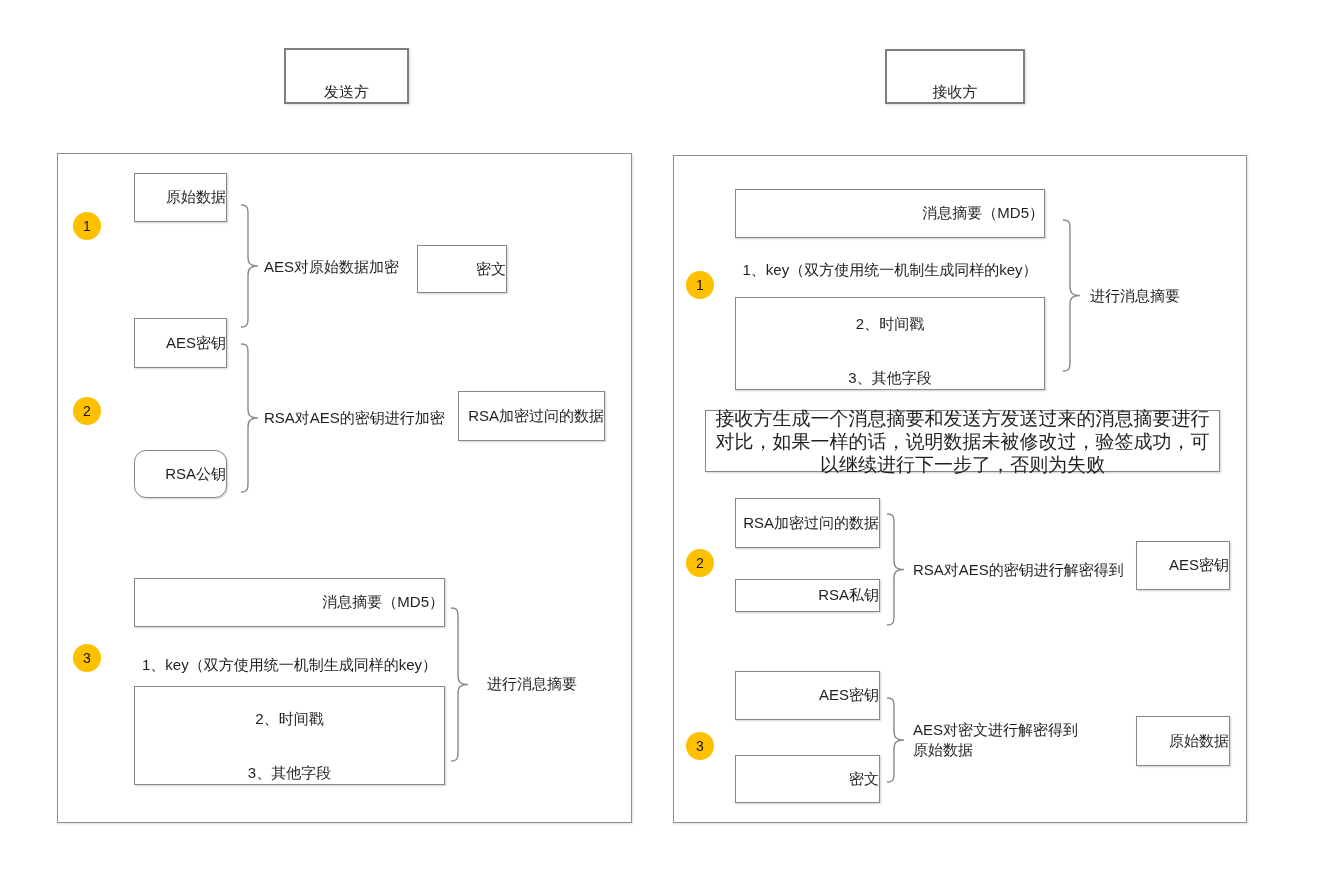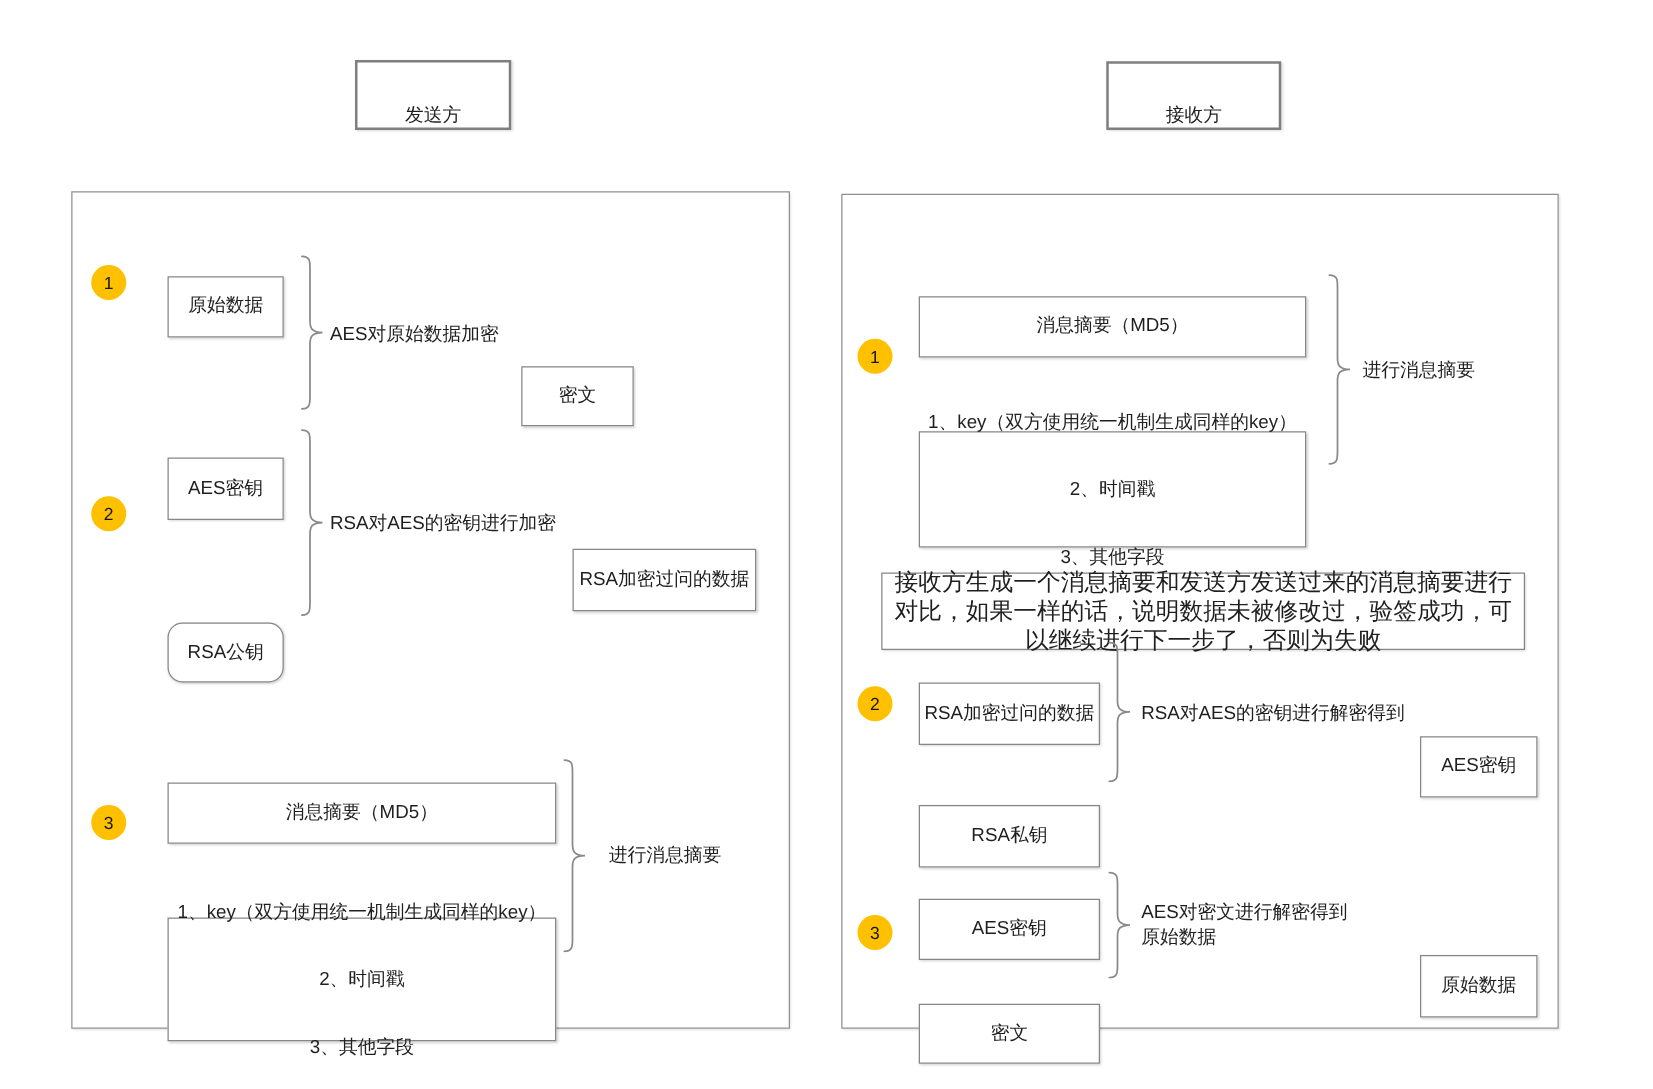--- a/index.html
+++ b/index.html
@@ -16,23 +16,23 @@
     background:#ffffff;
     font-family:"Liberation Sans","DejaVu Sans",sans-serif;
     color:var(--ink);
     overflow:hidden;
   }
   .abs{position:absolute;box-sizing:border-box;}
   .node{
     border:1px solid var(--box-border);
     background:#ffffff;
     box-shadow:1px 1px 2px rgba(0,0,0,0.18);
-    display:flex;align-items:center;justify-content:center;
+    display:flex;align-items:center;justify-content:flex-end;
     text-align:center;
-    font-size:15px;line-height:1.25;margin-top:48px;
+    font-size:15px;line-height:1.25;
   }
   .title-node{
     border:2px solid #7f7f7f;
     background:#ffffff;
     box-shadow:1px 1px 2px rgba(0,0,0,0.15);
     display:flex;align-items:flex-end;justify-content:center;
     font-size:15px;
   }
   .panel{
     border:1.5px solid var(--panel-border);
@@ -143,21 +143,21 @@
   <div class="abs node notice" style="left:705px;top:410px;width:515px;height:62px;">
     <span>接收方生成一个消息摘要和发送方发送过来的消息摘要进行对比，如果一样的话，说明数据未被修改过，验签成功，可以继续进行下一步了，否则为失败</span>
   </div>
 
   <div class="abs node" style="left:735px;top:498px;width:145px;height:50px;">
     <span>RSA加密过问的数据</span>
   </div>
   <div class="abs badge" style="left:686px;top:549px;">
     <span>2</span>
   </div>
-  <div class="abs node" style="left:735px;top:596px;width:145px;height:50px;">
+  <div class="abs node" style="left:735px;top:579px;width:145px;height:33px;">
     <span>RSA私钥</span>
   </div>
   <div class="abs brace" style="left:886px;top:513px;"><svg width="20" height="113" viewBox="0 0 20 113">
         <path d="M 1.5 1 C 8 1 8 5 8 11 L 8 47.5 C 8 53.5 10 56.5 18 56.5 C 10 56.5 8 59.5 8 65.5 L 8 102 C 8 108 8 112 1.5 112" fill="none" stroke="var(--brace)" stroke-width="1.4" stroke-linecap="round"></path>
       </svg></div>
   <div class="abs brace-label" style="left:913px;top:561px;height:18px;">RSA对AES的密钥进行解密得到</div>
   <div class="abs node" style="left:1136px;top:541px;width:94px;height:49px;">
     <span>AES密钥</span>
   </div>
 

